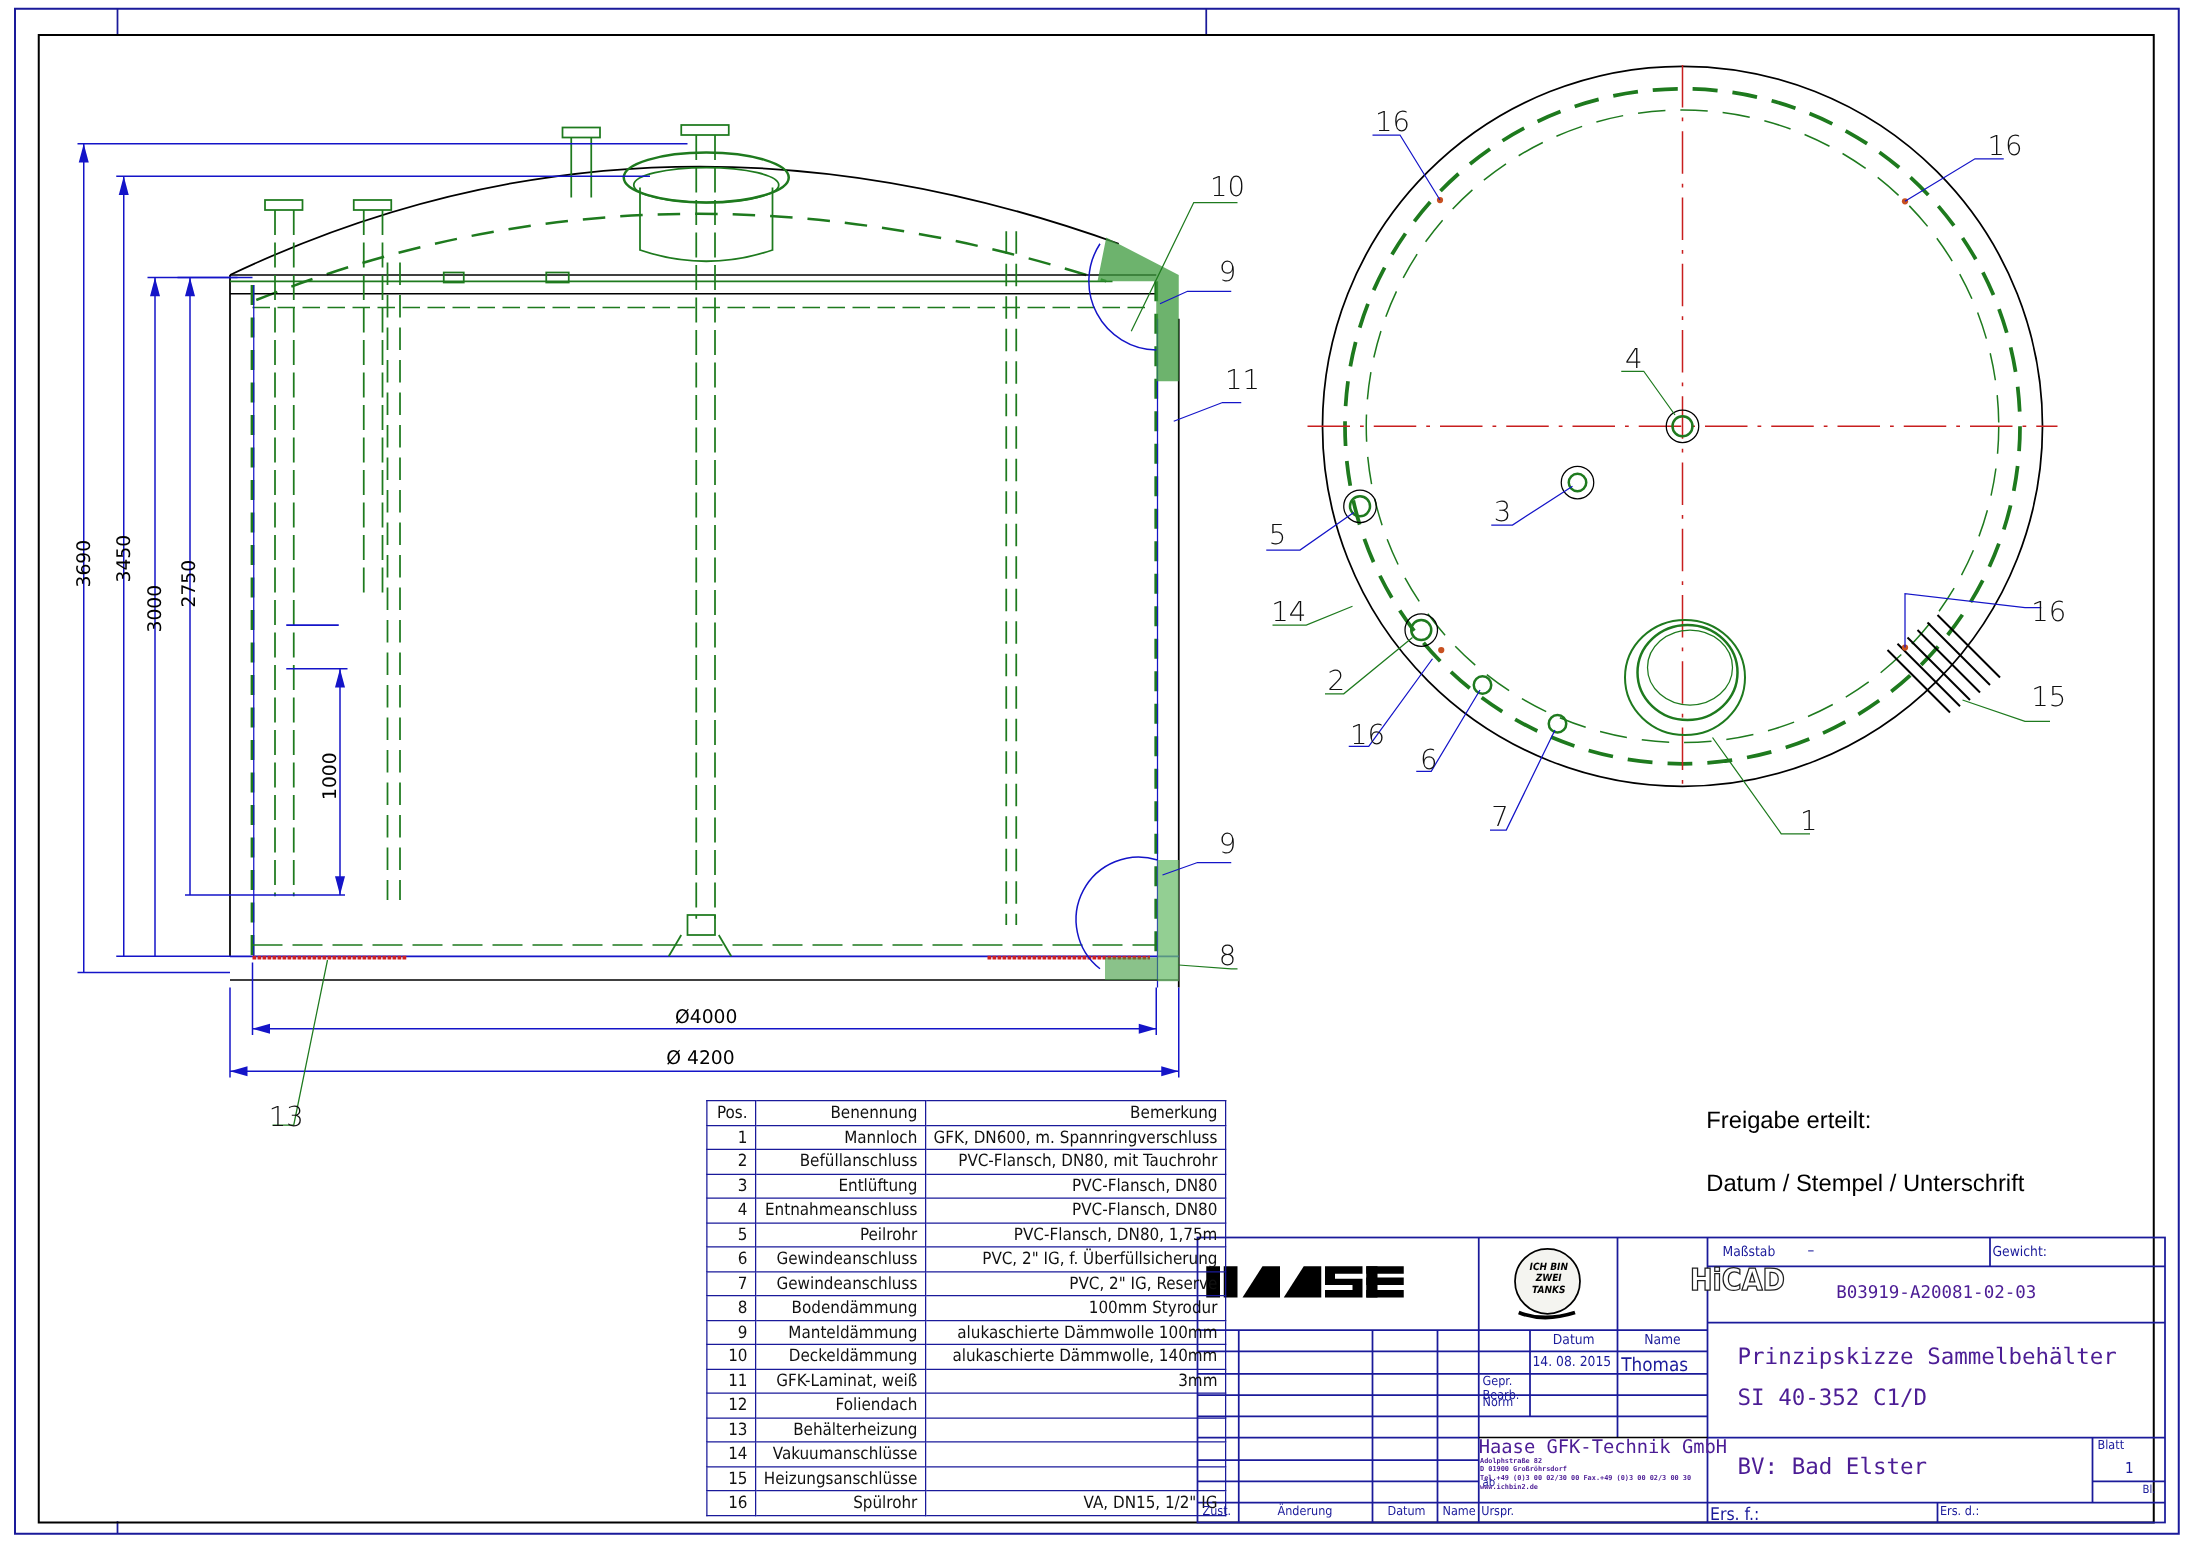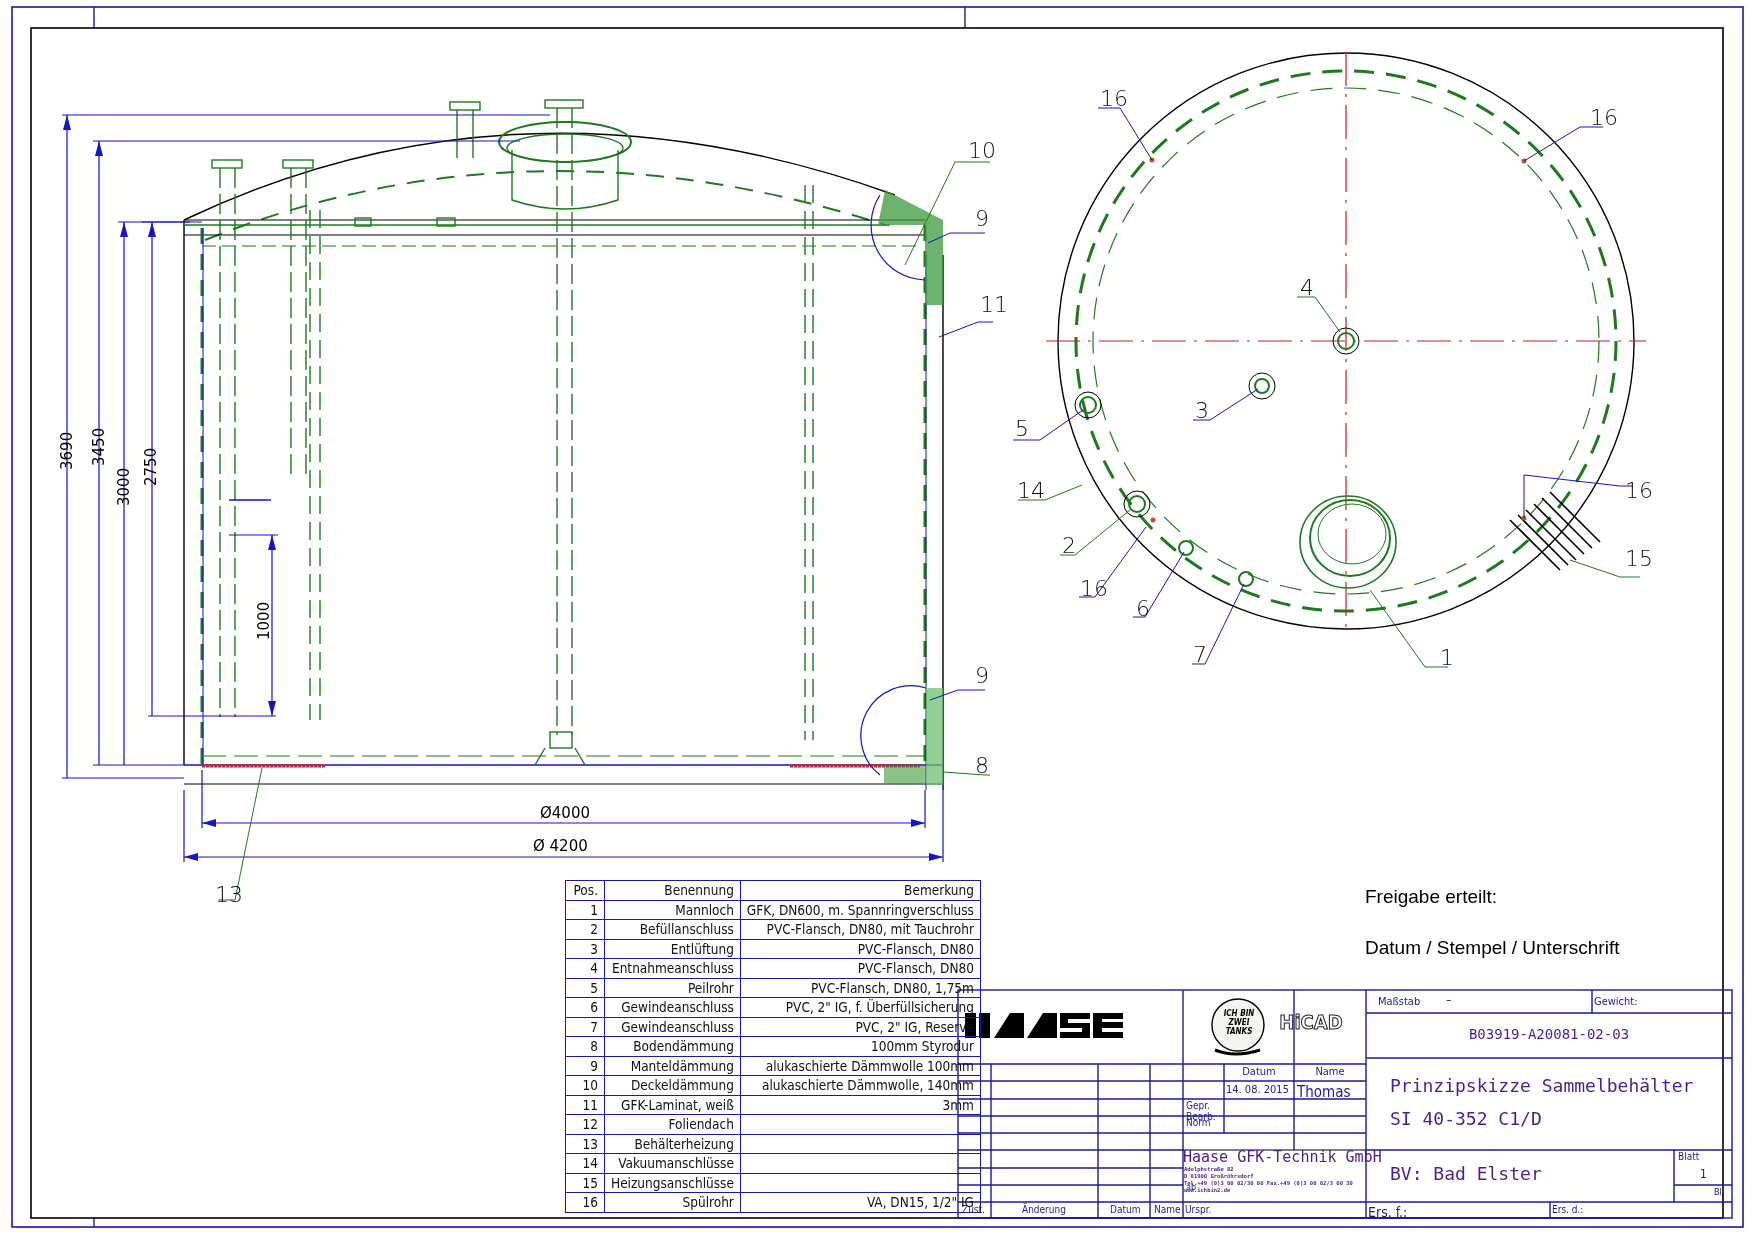--- a/index.html
+++ b/index.html
@@ -353,21 +353,21 @@
         <td class="c1">Spülrohr</td>
         <td class="c2">VA, DN15, 1/2" IG</td>
       </tr>
 </tbody>
   </table>
 
 <div class="freigabe" style="left:1365px;top:886px;">Freigabe erteilt:</div>
 <div class="freigabe" style="left:1365px;top:937px;">Datum /  Stempel /  Unterschrift</div>
 
 <div class="tb" style="left:1219px;top:1009px;font-size:8px;color:#000;font-weight:bold;text-align:center;width:40px;line-height:9px;font-style:italic;">ICH BIN ZWEI TANKS</div>
-<div class="tb" style="left:1276px;top:1010px;width:70px;text-align:center;font-size:20px;color:#fff;-webkit-text-stroke:1px #222;font-weight:bold;">HiCAD</div>
+<div class="tb" style="left:1352px;top:1010px;width:70px;text-align:center;font-size:24px;color:#fff;-webkit-text-stroke:1px #222;font-weight:bold;">HiCAD</div>
 <div class="tb" style="left:1378px;top:995px;font-size:11px;">Maßstab</div>
 <div class="tb" style="left:1446px;top:993px;font-size:12px;">–</div>
 <div class="tb" style="left:1594px;top:995px;font-size:11px;">Gewicht:</div>
 <div class="tbk" style="left:1366px;top:1026px;width:366px;text-align:center;font-size:14px;">B03919-A20081-02-03</div>
 
 <div class="tb" style="left:1224px;top:1065px;width:70px;text-align:center;font-size:11px;">Datum</div>
 <div class="tb" style="left:1294px;top:1065px;width:72px;text-align:center;font-size:11px;">Name</div>
 <div class="tb" style="left:1186px;top:1083px;font-size:10px;margin-top:28px;">Bearb.</div>
 <div class="tb" style="left:1226px;top:1083px;font-size:11px;">14. 08. 2015</div>
 <div class="tb" style="left:1297px;top:1083px;font-size:15px;">Thomas</div>

